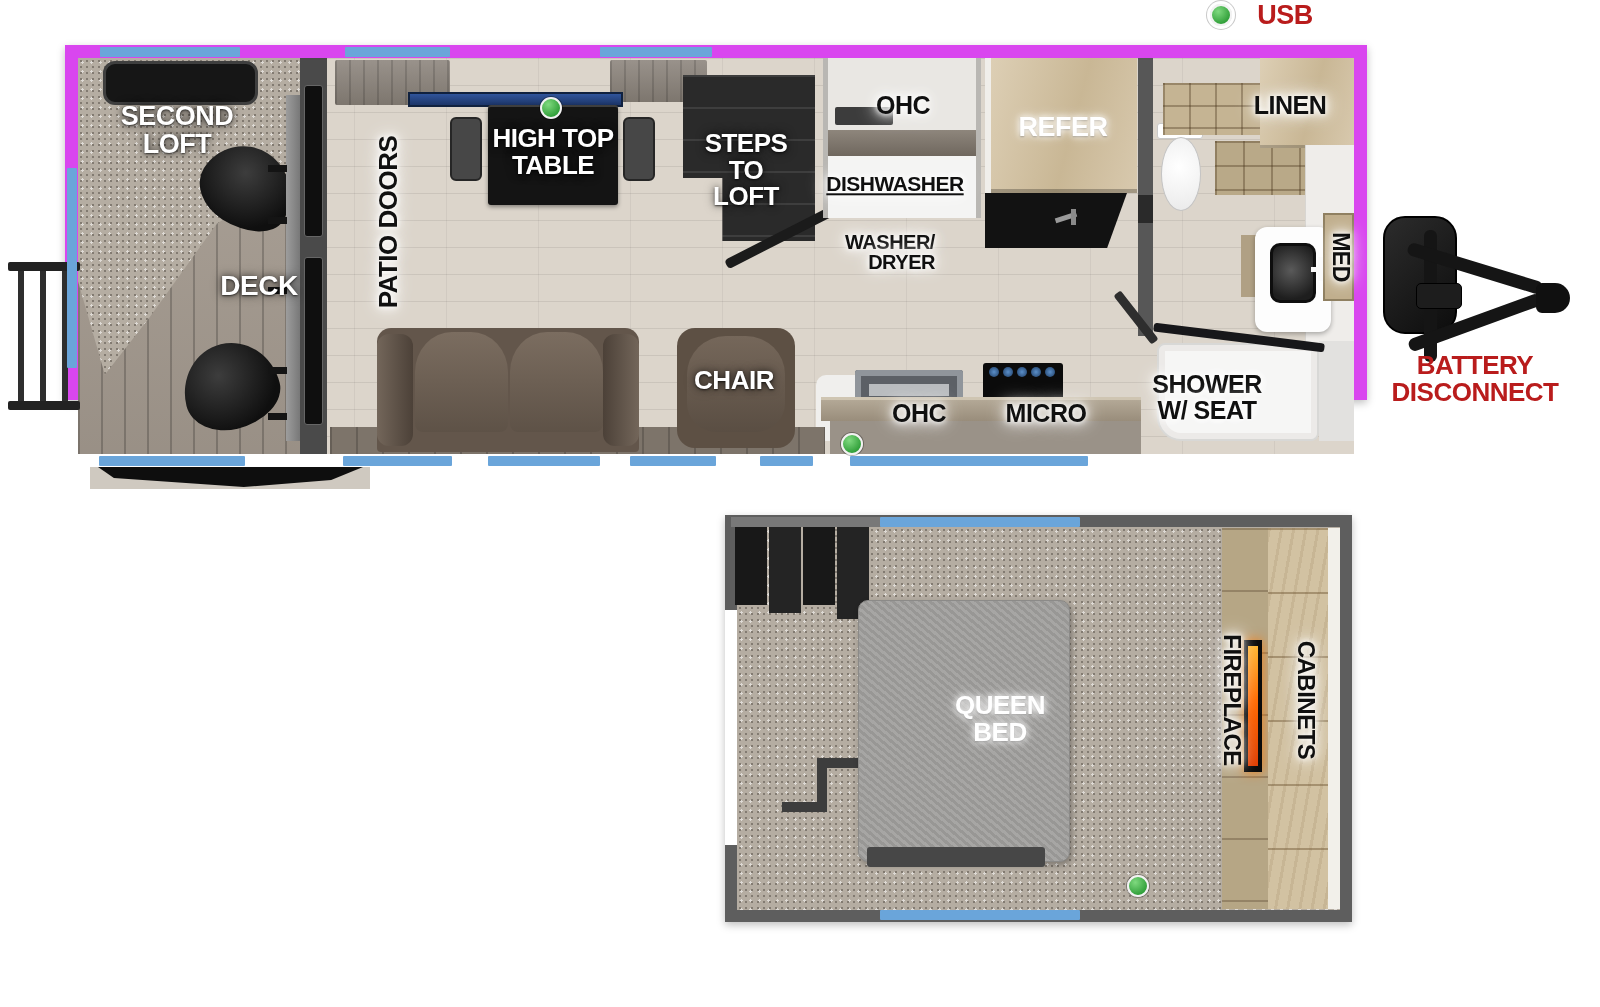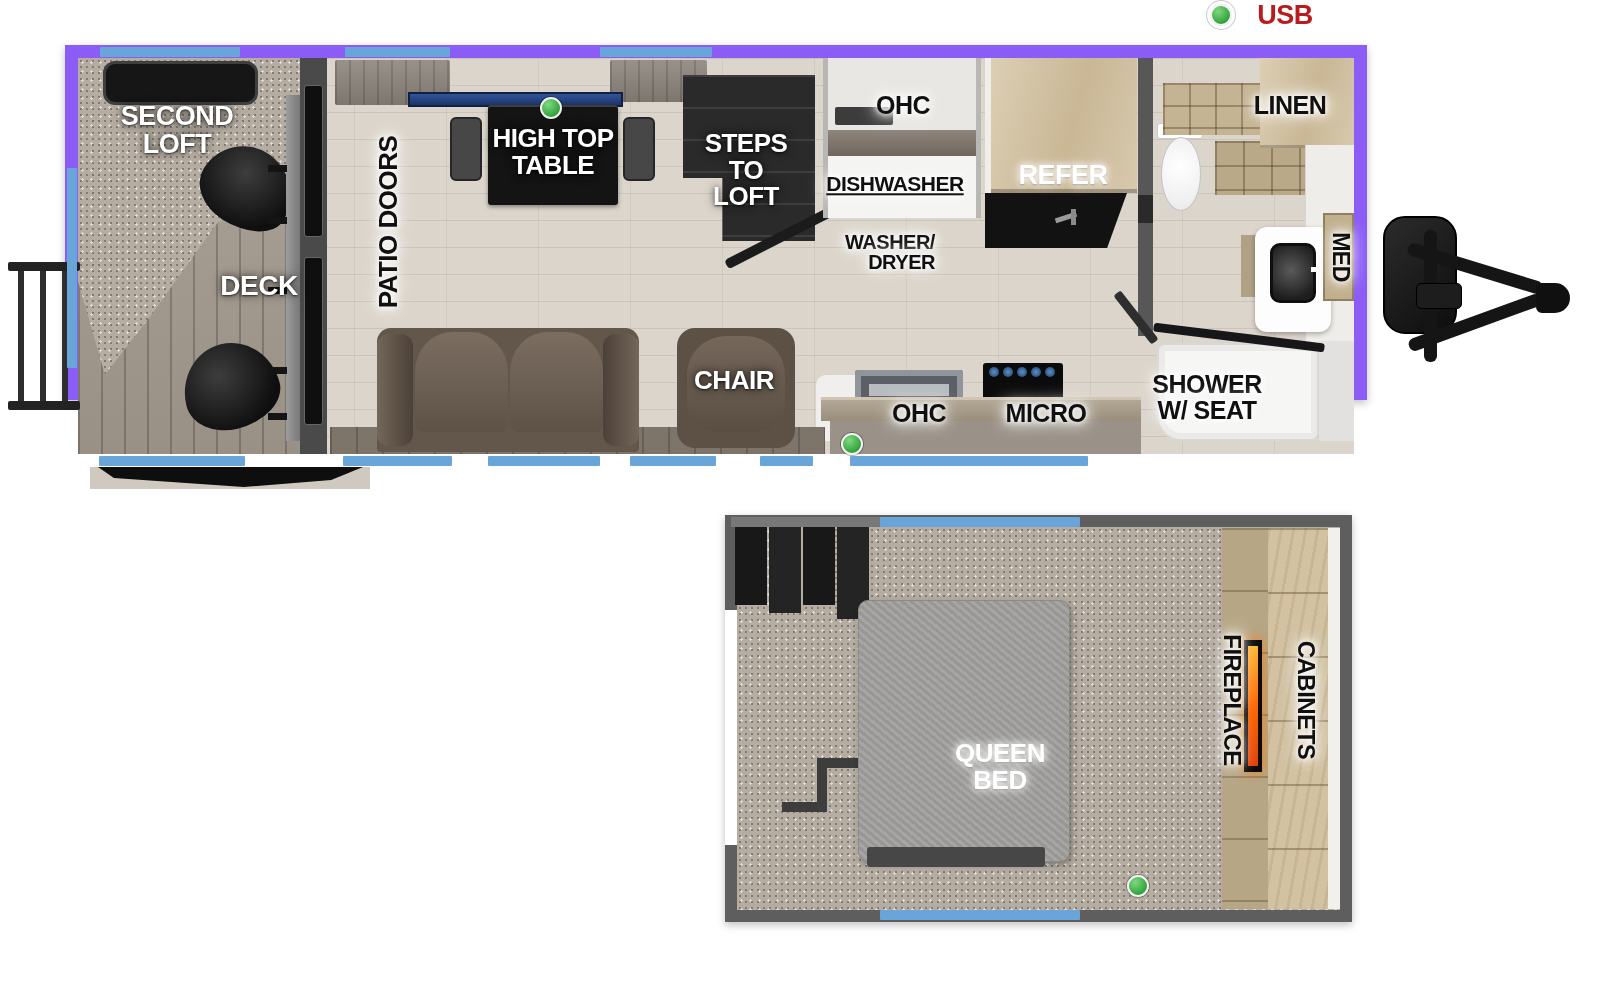--- a/index.html
+++ b/index.html
@@ -4,21 +4,21 @@
 <style>
   html,body{margin:0;padding:0;background:#ffffff;}
   #stage{position:relative;width:1600px;height:1007px;background:#ffffff;overflow:hidden;
          font-family:"Liberation Sans","DejaVu Sans",sans-serif;}
   #stage *{position:absolute;box-sizing:border-box;}
 
   
   .lbl{font-weight:bold;text-align:center;white-space:pre-line;line-height:1.02;
        letter-spacing:-0.5px;transform:translate(-50%,-50%);z-index:40;}
   .lbl-light{color:#ffffff;text-shadow:0 0 6px rgba(0,0,0,.55),0 0 12px rgba(0,0,0,.35),0 1px 2px rgba(0,0,0,.6);}
-  .lbl-halo{color:#ffffff;text-shadow:0 0 6px rgba(255,255,255,.95),0 0 12px rgba(255,255,255,.8),0 1px 2px rgba(0,0,0,.4);margin-top:48px;}
+  .lbl-halo{color:#ffffff;text-shadow:0 0 6px rgba(255,255,255,.95),0 0 12px rgba(255,255,255,.8),0 1px 2px rgba(0,0,0,.4);}
   .lbl-dark{color:#101010;text-shadow:0 0 5px #fff,0 0 10px #fff,0 0 16px #fff,0 0 22px #fff;}
   .lbl-plain{color:#b91c1c;text-shadow:none;}
   .rot-ccw{transform:translate(-50%,-50%) rotate(-90deg);}
   .rot-cw{transform:translate(-50%,-50%) rotate(90deg);}
 
   
   .wood-floor{background-color:#dcd5cb;
     background-image:repeating-linear-gradient(180deg,rgba(0,0,0,.08) 0 1px,transparent 1px 27px),
                      repeating-linear-gradient(90deg,rgba(0,0,0,.05) 0 1px,transparent 1px 92px);}
   .deck-planks{background-color:#a69c91;
@@ -37,21 +37,21 @@
   .bar{background:#151515;border-radius:6px;}
 </style>
 </head>
 <body>
 
 <div id="stage">
 
   <div class="usb-dot" style="left:1210px;top:4px;box-shadow:0 0 0 3px #fff,0 0 0 4px #c9c9c9;"></div>
   <div class="lbl lbl-plain" style="left:1285px;top:16px;font-size:27px;">USB</div>
 
-  <div style="left:65px;top:45px;width:1302px;height:355px;background:#8b5cf6;box-shadow:0 3px 8px rgba(0,0,0,.25);">
+  <div style="left:65px;top:45px;width:1302px;height:355px;background:#d946ef;box-shadow:0 3px 8px rgba(0,0,0,.25);">
 
     <div class="wood-floor" style="left:13px;top:13px;width:1276px;height:396px;"></div>
 
     <div class="deck-planks" style="left:13px;top:13px;width:224px;height:396px;"></div>
     <div class="carpet" style="left:13px;top:13px;width:224px;height:360px;
          clip-path:polygon(0 0,100% 0,100% 32%,62% 46%,32% 72%,12% 88%,0 62%);"></div>
     <div style="left:38px;top:16px;width:155px;height:44px;background:#161616;border:3px solid #3f3f3f;border-radius:12px;"></div>
     <div style="left:135px;top:103px;width:95px;height:80px;transform:rotate(32deg);
          background:radial-gradient(circle at 40% 35%,#3d3d3d,#0f0f0f 72%);
          border-radius:48% 52% 55% 45%/58% 62% 38% 42%;"></div>
@@ -211,20 +211,22 @@
 
   <div style="left:1367px;top:200px;width:220px;height:170px;">
     <div style="left:16px;top:16px;width:74px;height:118px;border:2px solid #000;border-radius:22px;
          background:linear-gradient(135deg,#2c2c2c,#0d0d0d);"></div>
     <div class="bar" style="left:57px;top:30px;width:13px;height:132px;"></div>
     <div class="bar" style="left:38px;top:62px;width:140px;height:13px;transform:rotate(17deg);"></div>
     <div class="bar" style="left:38px;top:116px;width:140px;height:13px;transform:rotate(-20deg);"></div>
     <div style="left:49px;top:83px;width:46px;height:26px;background:#1d1d1d;border:1px solid #000;border-radius:5px;"></div>
     <div style="left:169px;top:83px;width:34px;height:30px;background:#101010;border-radius:6px 15px 15px 6px;"></div>
   </div>
+  <div class="lbl lbl-plain" style="left:1475px;top:379px;font-size:26px;">BATTERY
+DISCONNECT</div>
 
   <div style="left:725px;top:515px;width:627px;height:407px;background:#5e5e5e;box-shadow:0 3px 8px rgba(0,0,0,.25);">
     <div class="carpet" style="left:12px;top:12px;width:603px;height:383px;"></div>
 
     <div style="left:0;top:95px;width:12px;height:235px;background:#ffffff;"></div>
 
     <div style="left:6px;top:2px;width:160px;height:110px;">
       <div style="left:0;top:0;width:152px;height:10px;background:#787878;"></div>
       <div style="left:4px;top:10px;width:32px;height:78px;background:#181818;"></div>
       <div style="left:38px;top:10px;width:32px;height:86px;background:#242424;"></div>

